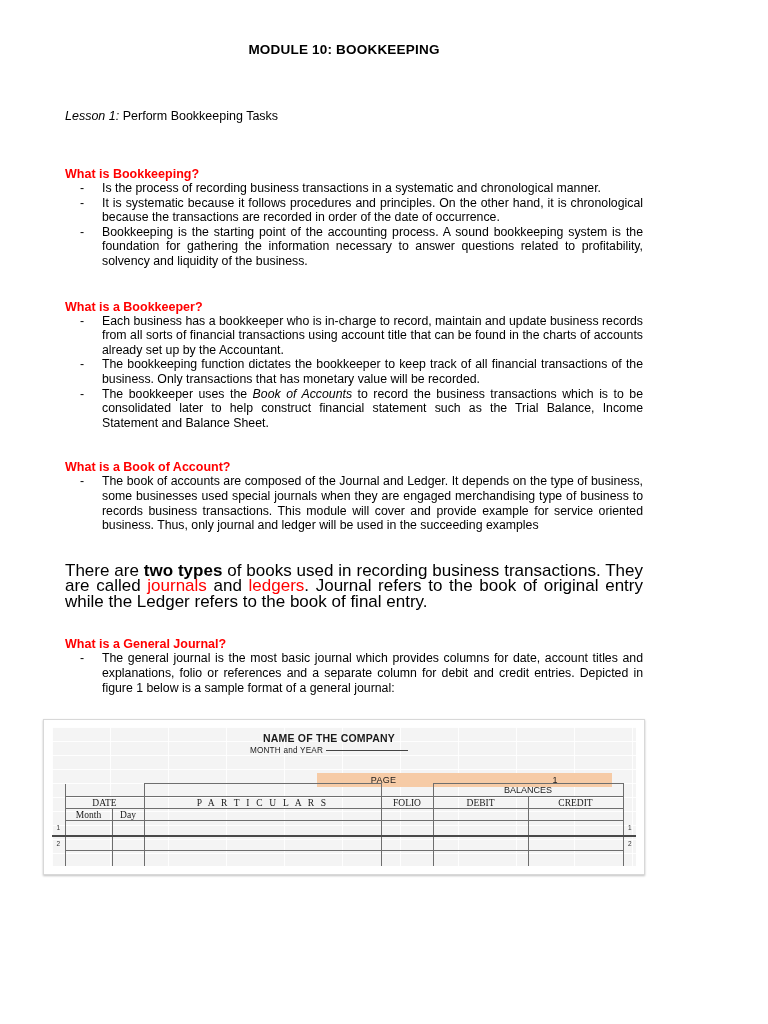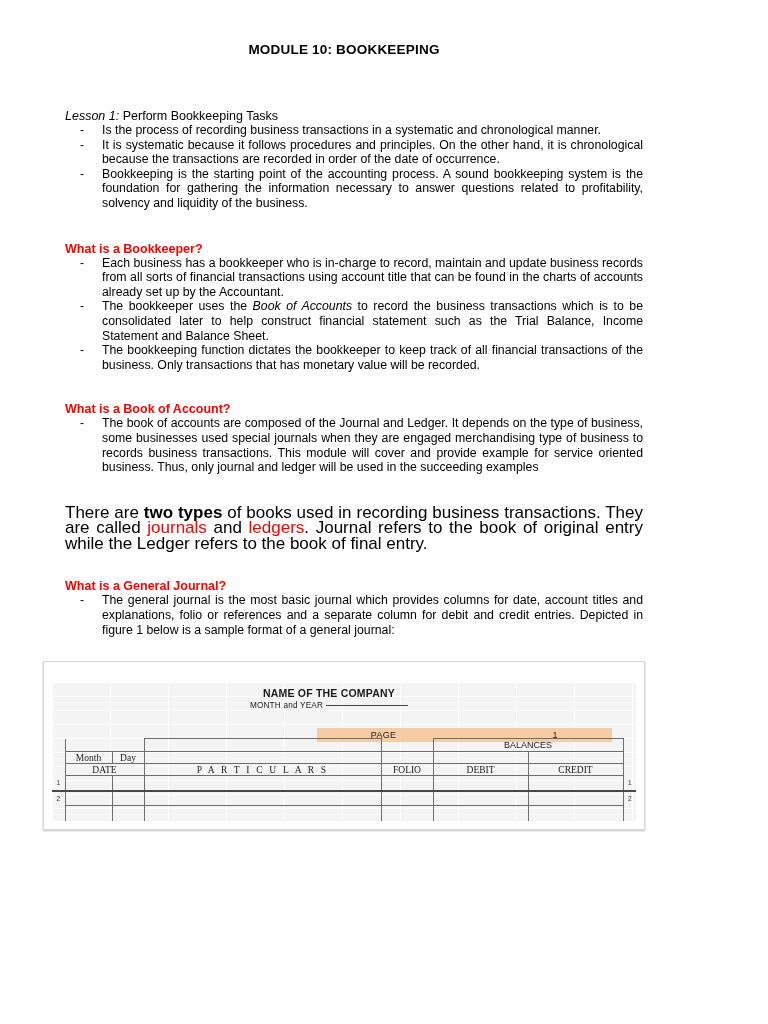--- a/index.html
+++ b/index.html
@@ -113,21 +113,20 @@
     text-align: left;
   }
   .sheet {
     position: relative;
     background: #f4f4f4;
     background-image:
       linear-gradient(to right, rgba(255,255,255,.95) 1px, transparent 1px),
       linear-gradient(to bottom, rgba(255,255,255,.95) 1px, transparent 1px);
     background-size: 58px 14px;
     padding: 0;
-    margin-top: 13px;
   }
 
   .sheet-head {
     position: relative;
     height: 56px;
   }
   .company-name {
     text-align: center;
     font-weight: bold;
     font-size: 10.5px;
@@ -236,31 +235,32 @@
 
 <div class="page">
 
   <div class="doc-title">MODULE 10: BOOKKEEPING</div>
 
   <div class="lesson-line">
     <span class="lesson-label">Lesson 1:</span>
     <span>Perform Bookkeeping Tasks</span>
   </div>
 
+  <div class="section-heading h-gap-1">What is Bookkeeping?</div>
   <ul class="bullets list-gap-1">
     <li>Is the process of recording business transactions in a systematic and chronological manner.</li>
     <li>It is systematic because it follows procedures and principles. On the other hand, it is chronological because the transactions are recorded in order of the date of occurrence.</li>
     <li>Bookkeeping is the starting point of the accounting process. A sound bookkeeping system is the foundation for gathering the information necessary to answer questions related to profitability, solvency and liquidity of the business.</li>
   </ul>
 
   <div class="section-heading h-gap-2">What is a Bookkeeper?</div>
   <ul class="bullets list-gap-2">
     <li>Each business has a bookkeeper who is in-charge to record, maintain and update business records from all sorts of financial transactions using account title that can be found in the charts of accounts already set up by the Accountant.</li>
+    <li>The bookkeeping function dictates the bookkeeper to keep track of all financial transactions of the business. Only transactions that has monetary value will be recorded.</li>
     <li><span>The bookkeeper uses the </span><span class="ital">Book of Accounts</span><span> to record the business transactions which is to be consolidated later to help construct financial statement such as the Trial Balance, Income Statement and Balance Sheet.</span></li>
-    <li>The bookkeeping function dictates the bookkeeper to keep track of all financial transactions of the business. Only transactions that has monetary value will be recorded.</li>
   </ul>
 
   <div class="section-heading h-gap-3">What is a Book of Account?</div>
   <ul class="bullets list-gap-3">
     <li>The book of accounts are composed of the Journal and Ledger. It depends on the type of business, some businesses used special journals when they are engaged merchandising type of business to records business transactions. This module will cover and provide example for service oriented business. Thus, only journal and ledger will be used in the succeeding examples</li>
   </ul>
 
   <div class="body-para p-gap">
     <span>There are </span><span class="bold">two types</span><span> of books used in recording business transactions. They are called </span><span class="red">journals</span><span> and </span><span class="red">ledgers</span><span>. Journal refers to the book of original entry while the Ledger refers to the book of final entry.</span>
   </div>
@@ -304,39 +304,39 @@
               <td class="nb-t nb-b nb-r"></td>
               <td class="nb-t nb-b nb-l nb-r"></td>
               <td class="nb-b nb-r"></td>
               <td class="nb-t nb-b"></td>
               <td class="c-center" colspan="2">BALANCES</td>
               <td class="nb"></td>
             </tr>
 
             <tr class="rowh2">
               <td class="nb"></td>
-              <td class="c-center serif">Month</td>
-              <td class="c-center serif">Day</td>
-              <td></td>
-              <td></td>
-              <td></td>
-              <td></td>
-              <td class="nb"></td>
-            </tr>
-
-            <tr class="rowh2">
-              <td class="nb"></td>
               <td class="c-center serif nb-b" colspan="2">DATE</td>
               <td class="c-center serif sp">P A R T I C U L A R S</td>
               <td class="c-center serif">FOLIO</td>
               <td class="c-center serif">DEBIT</td>
               <td class="c-center serif">CREDIT</td>
               <td class="nb"></td>
             </tr>
 
+            <tr class="rowh2">
+              <td class="nb"></td>
+              <td class="c-center serif">Month</td>
+              <td class="c-center serif">Day</td>
+              <td></td>
+              <td></td>
+              <td></td>
+              <td></td>
+              <td class="nb"></td>
+            </tr>
+
             <tr class="rowbody thick-b">
               <td class="nb rownum">1</td>
               <td></td>
               <td></td>
               <td></td>
               <td></td>
               <td></td>
               <td></td>
               <td class="nb rownum">1</td>
             </tr>

